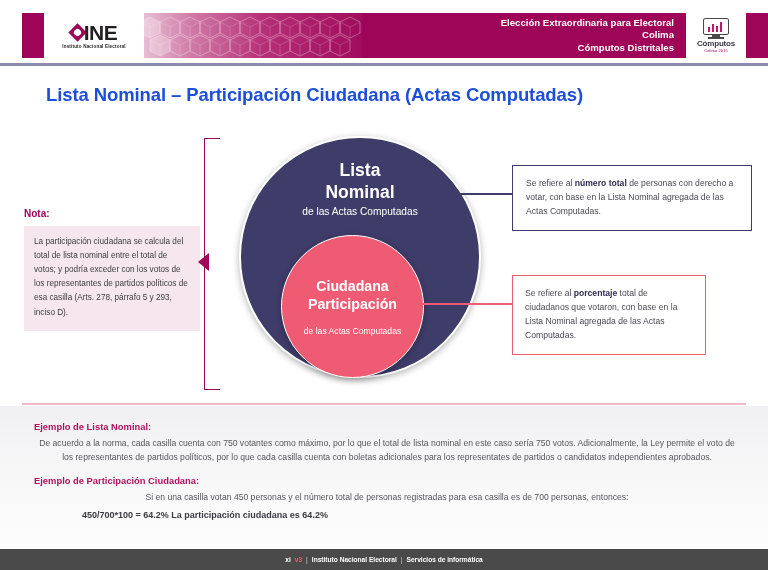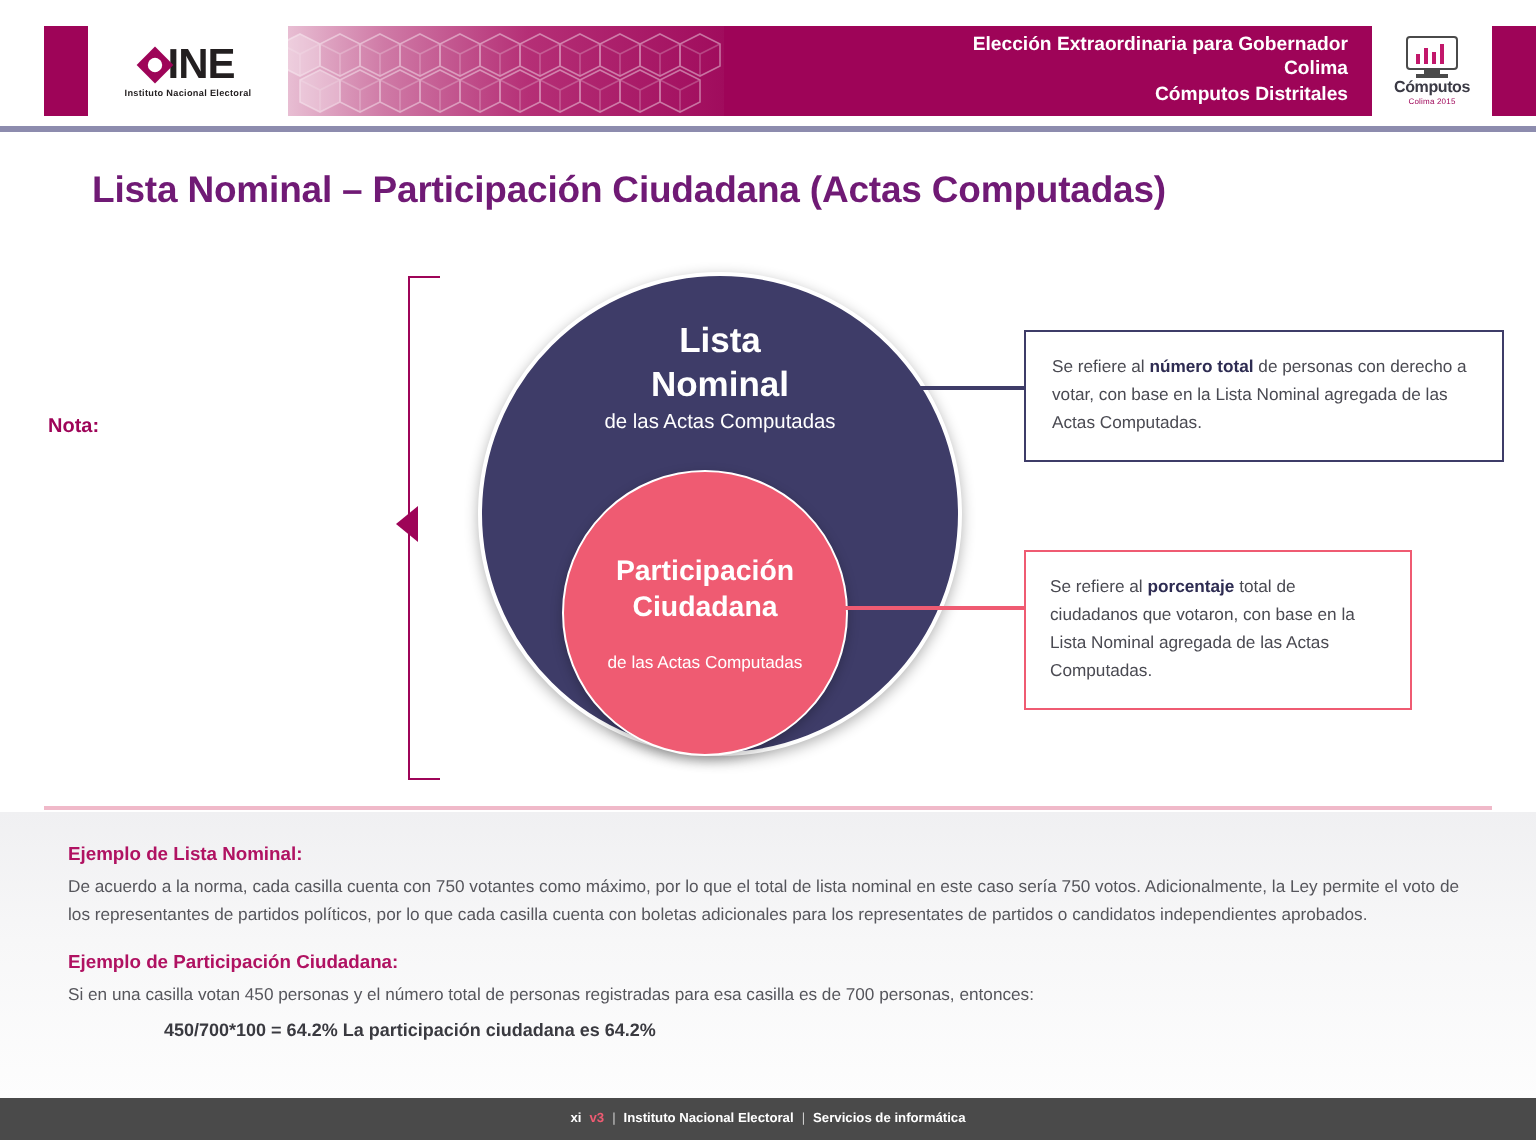--- a/index.html
+++ b/index.html
@@ -180,21 +180,21 @@
     width: 768px; height: 3px;
     background: #8d8cae;
   }
 
   
   .page-title {
     position: absolute;
     left: 46px; top: 84px;
     font-size: 18.5px;
     font-weight: bold;
-    color: #701a75;
+    color: #1d4ed8;
     letter-spacing: -0.1px;
   }
 
   
   .nota-wrap {
     position: absolute;
     left: 24px; top: 208px;
     width: 176px;
   }
   .nota-title {
@@ -346,20 +346,21 @@
     font-size: 9.4px;
     font-weight: bold;
     color: #b01262;
     margin-bottom: 4px;
   }
   .ex-text {
     font-size: 8.6px;
     line-height: 1.66;
     color: #56565c;
     margin-bottom: 10px;
+    text-align: center;
   }
   .ex-text-2 { margin-bottom: 4px; }
   .ex-formula {
     font-size: 9px;
     font-weight: bold;
     color: #3a3a40;
     margin-left: 48px;
     margin-top: 6px;
   }
 
@@ -456,21 +457,21 @@
           </g>
         </g>
         <g fill="#ffffff" opacity="0.45">
           <path d="M6 4 L16 9 L16 20 L6 25 L-4 20 L-4 9 Z"></path>
           <path d="M16 22 L26 27 L26 38 L16 43 L6 38 L6 27 Z"></path>
         </g>
       </svg>
     </div>
 
     <div class="hdr-title-area">
-      <div class="hdr-title-line">Elección Extraordinaria para Gobernador</div>
+      <div class="hdr-title-line">Elección Extraordinaria para Electoral</div>
       <div class="hdr-title-line">Colima</div>
       <div class="hdr-title-line">Cómputos Distritales</div>
     </div>
 
     <div class="hdr-computos">
       <div class="monitor">
         <div class="screen">
           <div class="bar" style="left:4px;height:5px;"></div>
           <div class="bar" style="left:8px;height:8px;"></div>
           <div class="bar" style="left:12px;height:6px;"></div>
@@ -485,36 +486,37 @@
 
     <div class="hdr-rightblock"></div>
   </div>
   <div class="hdr-rule"></div>
 </div>
 
 <div class="page-title">Lista Nominal – Participación Ciudadana (Actas Computadas)</div>
 
 <div class="nota-wrap">
   <div class="nota-title">Nota:</div>
+  <div class="nota-body">La participación ciudadana se calcula del total de lista nominal entre el total de votos; y podría exceder con los votos de los representantes de partidos políticos de esa casilla (Arts. 278, párrafo 5 y 293, inciso D).</div>
 </div>
 
 <div class="bracket"></div>
 <div class="bracket-arrow"></div>
 
 <div class="circle-outer">
   <div class="lista-title">
     <div>Lista</div>
     <div>Nominal</div>
   </div>
   <div class="lista-sub">de las Actas Computadas</div>
 
   <div class="circle-inner">
     <div class="part-title">
+      <div>Ciudadana</div>
       <div>Participación</div>
-      <div>Ciudadana</div>
     </div>
     <div class="part-sub">de las Actas Computadas</div>
   </div>
 </div>
 
 <div class="connector connector-1"></div>
 <div class="connector connector-2"></div>
 
 <div class="callout callout-1">
   <span>Se refiere al </span><b>número total</b><span> de personas con derecho a votar, con base en la Lista Nominal agregada de las Actas Computadas.</span>

